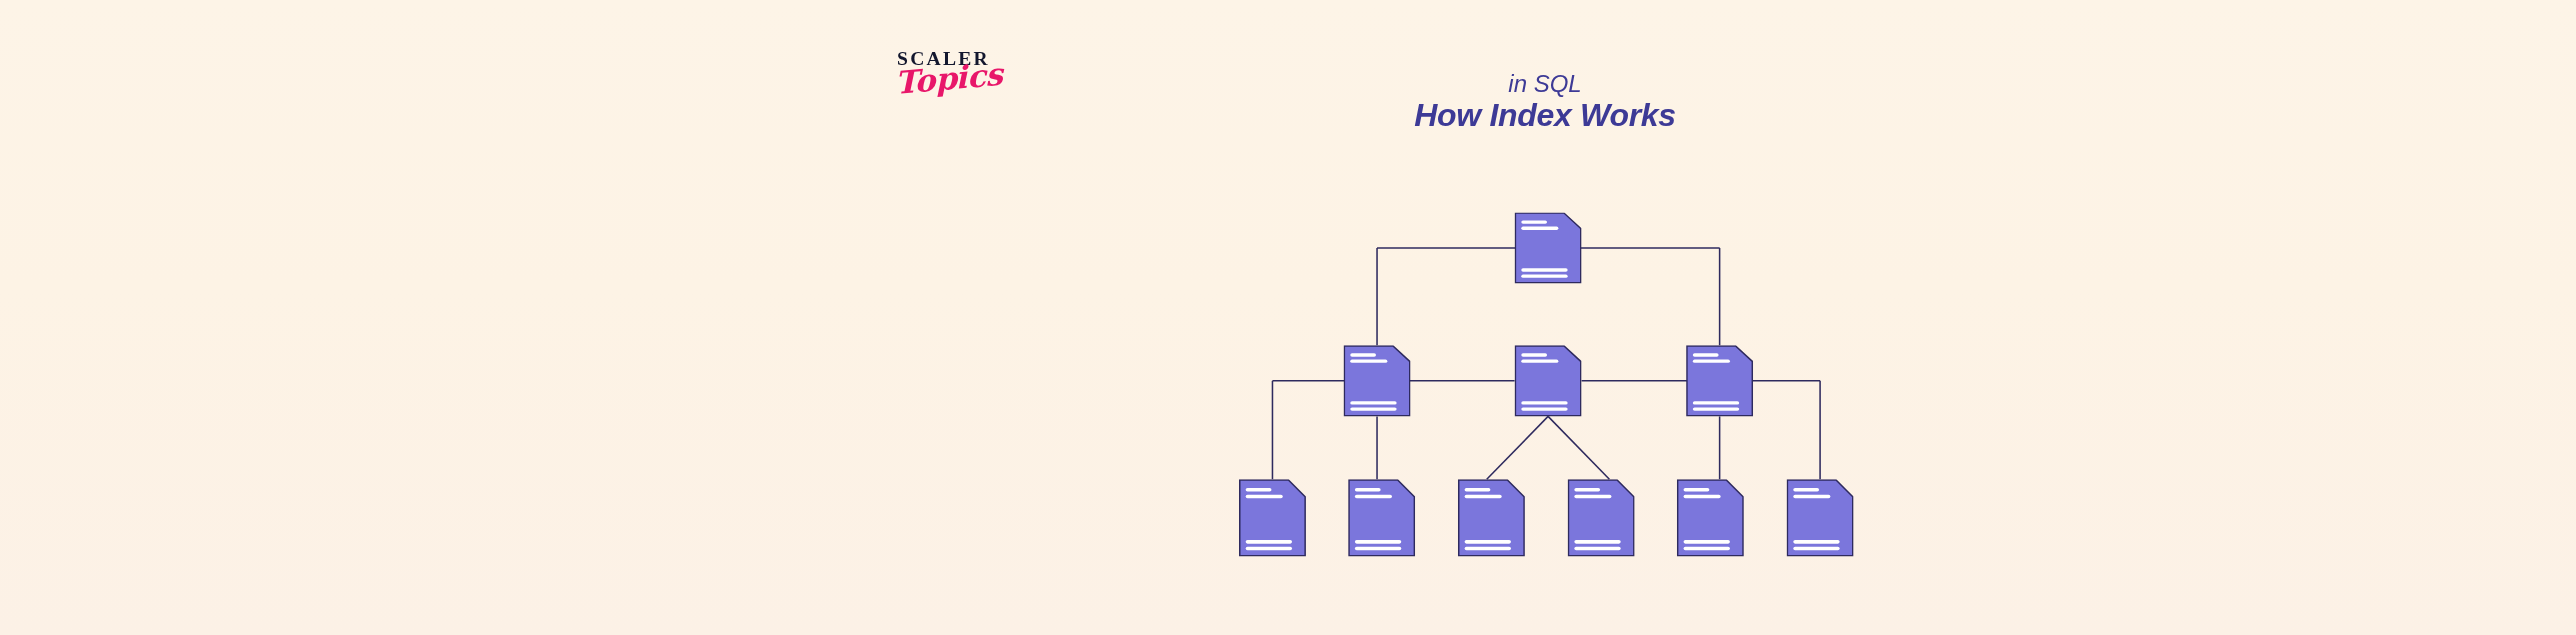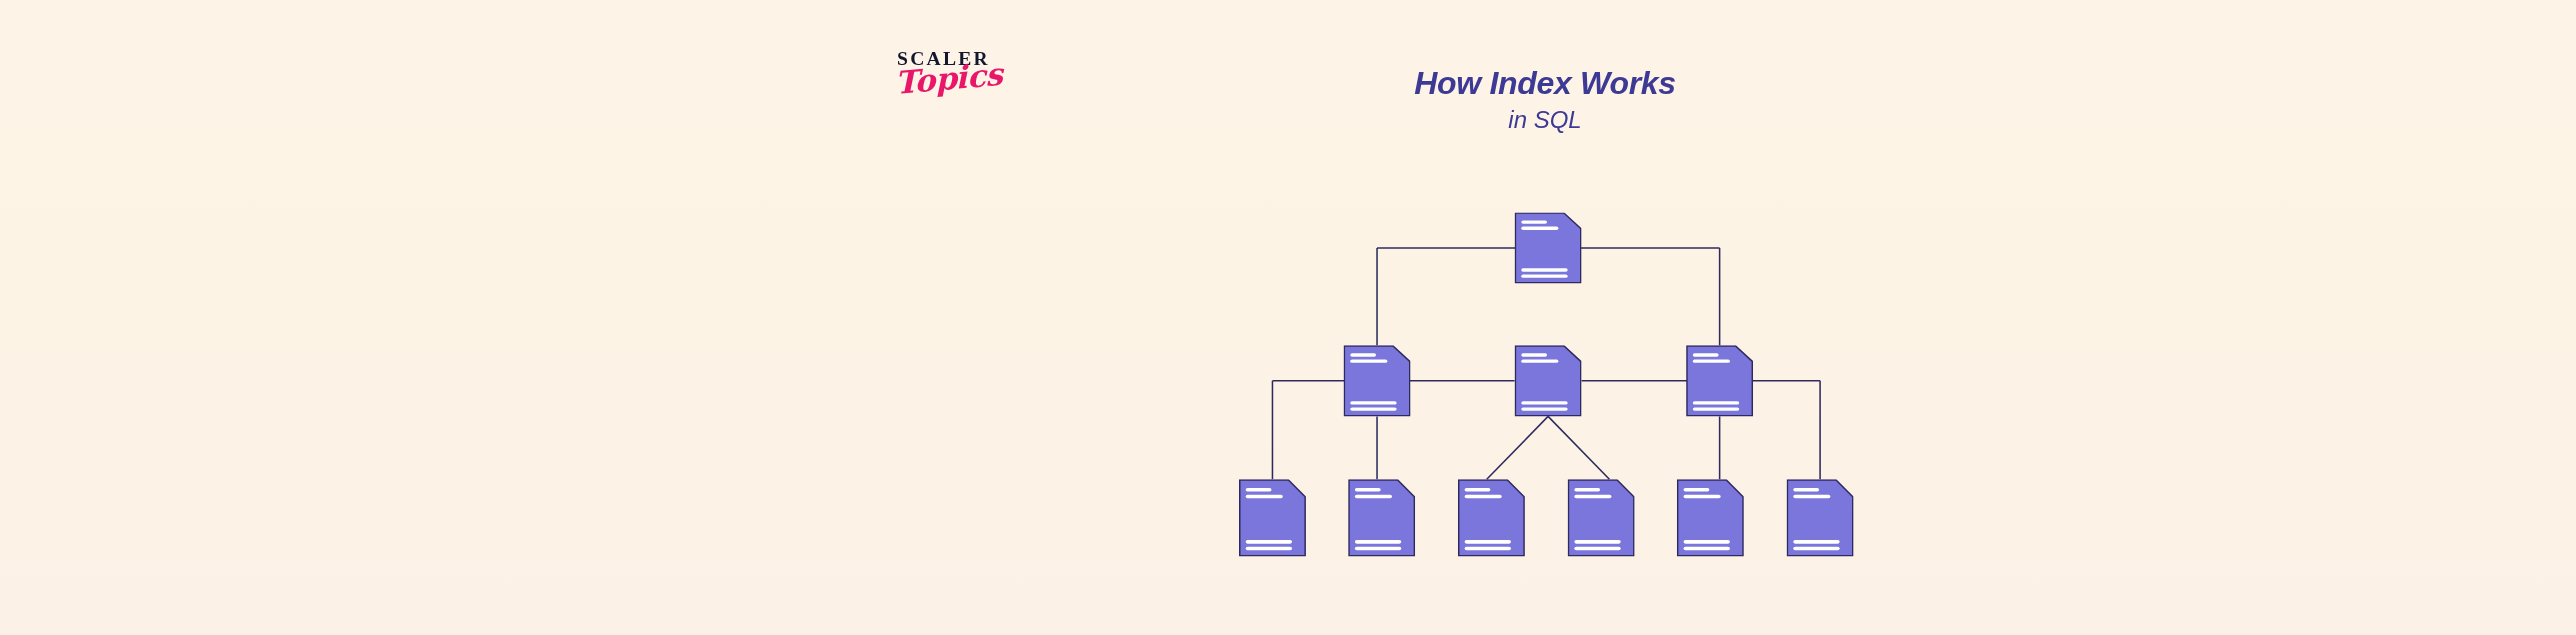--- a/index.html
+++ b/index.html
@@ -101,22 +101,22 @@
 <body style="background: rgb(253, 243, 229);">
 
 <div id="canvas"></div>
 
 <div id="logo">
   <span id="logo-scaler" style="color: rgb(19, 23, 46);">SCALER</span>
   <span id="logo-topics" style="color: rgb(232, 23, 106);">Topics</span>
 </div>
 
 <div id="title-block">
+  <div id="page-subtitle" style="color: rgb(61, 58, 150);">in SQL</div>
   <div id="page-title" style="color: rgb(61, 58, 150);">How Index Works</div>
-  <div id="page-subtitle" style="color: rgb(61, 58, 150);">in SQL</div>
 </div>
 
 <div id="tree-diagram">
   <svg width="3091" height="636" viewBox="0 0 6000 1234" xmlns="http://www.w3.org/2000/svg">
     <defs>
 
       <symbol id="doc-node" viewBox="0 0 130 150" preserveAspectRatio="none">
         <path d="M1.5 1.5 H 96 L 128.5 34 V 148.5 H 1.5 Z" fill="#7b76dc" stroke="#2e2a5e" stroke-width="3" stroke-linejoin="miter"></path>
         <rect x="13" y="17" width="50" height="7" rx="3.5" fill="#ffffff"></rect>
         <rect x="13" y="30" width="72" height="7" rx="3.5" fill="#ffffff"></rect>

